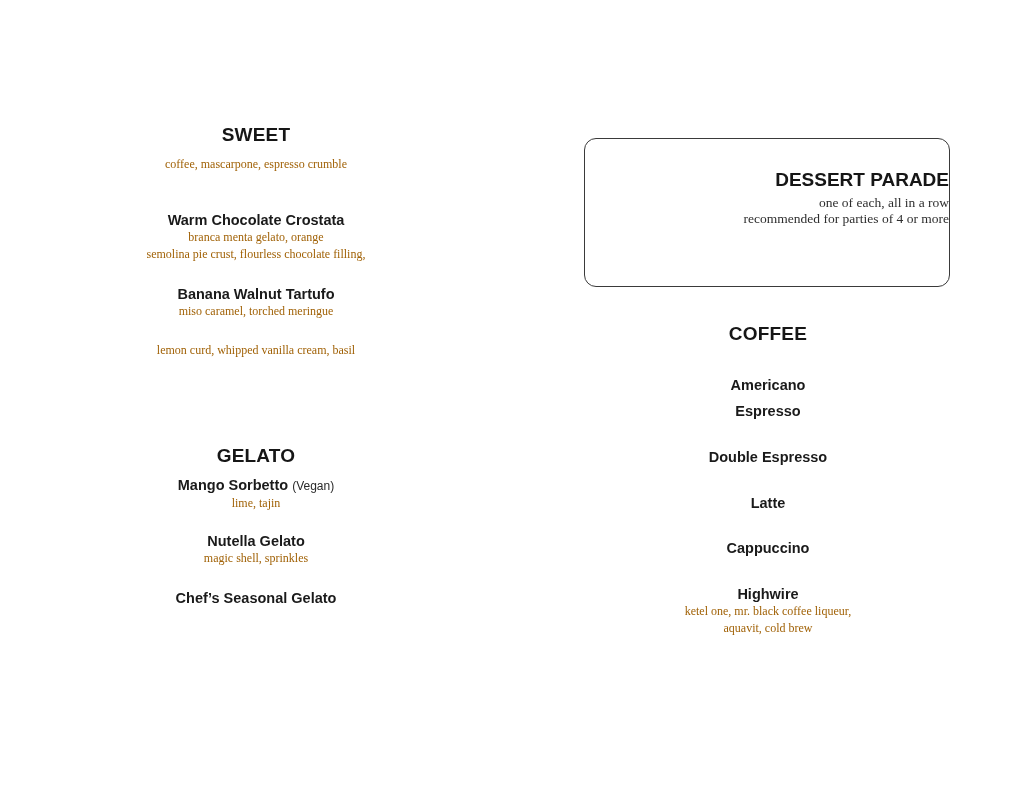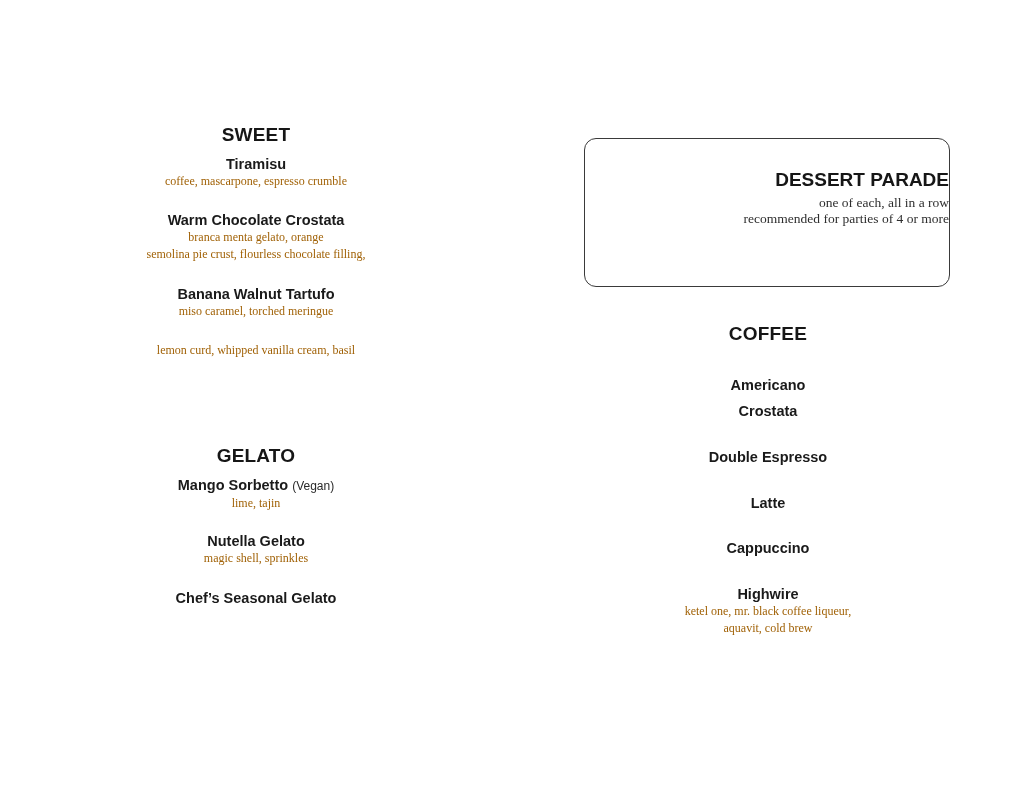--- a/index.html
+++ b/index.html
@@ -36,21 +36,20 @@
       position: absolute; left: 0; right: 0; top: 56px;
       font-family: "Liberation Serif", serif; font-size: 13.5px; line-height: 16px; color: #2e2e2e;
     }
   </style>
 </head>
 <body>
 
 <div class="abs col-left section-title" style="top:124px;">SWEET</div>
 
 <div class="abs col-left" style="top:156px;">
-  <div class="item-name">Tiramisu</div>
   <div class="item-note">coffee, mascarpone, espresso crumble</div>
 </div>
 
 <div class="abs col-left" style="top:212px; left:86px; width:340px;">
   <div class="item-name">Warm Chocolate Crostata</div>
   <div class="item-note">branca menta gelato, orange</div>
   <div class="item-note">semolina pie crust, flourless chocolate filling,</div>
 </div>
 
 <div class="abs col-left" style="top:286px;">
@@ -85,21 +84,21 @@
   <div class="parade-title">DESSERT PARADE</div>
   <div class="parade-note">
     <div>one of each, all in a row</div>
     <div>recommended for parties of 4 or more</div>
   </div>
 </div>
 
 <div class="abs col-right section-title" style="top:323px;">COFFEE</div>
 
 <div class="abs col-right item-name" style="top:377px;">Americano</div>
-<div class="abs col-right item-name" style="top:403px;">Crostata</div>
+<div class="abs col-right item-name" style="top:403px;">Espresso</div>
 <div class="abs col-right item-name" style="top:449px;">Double Espresso</div>
 <div class="abs col-right item-name" style="top:495px;">Latte</div>
 <div class="abs col-right item-name" style="top:540px;">Cappuccino</div>
 
 <div class="abs col-right" style="top:586px;">
   <div class="item-name">Highwire</div>
   <div class="item-note">ketel one, mr. black coffee liqueur,</div>
   <div class="item-note">aquavit, cold brew</div>
 </div>
 

